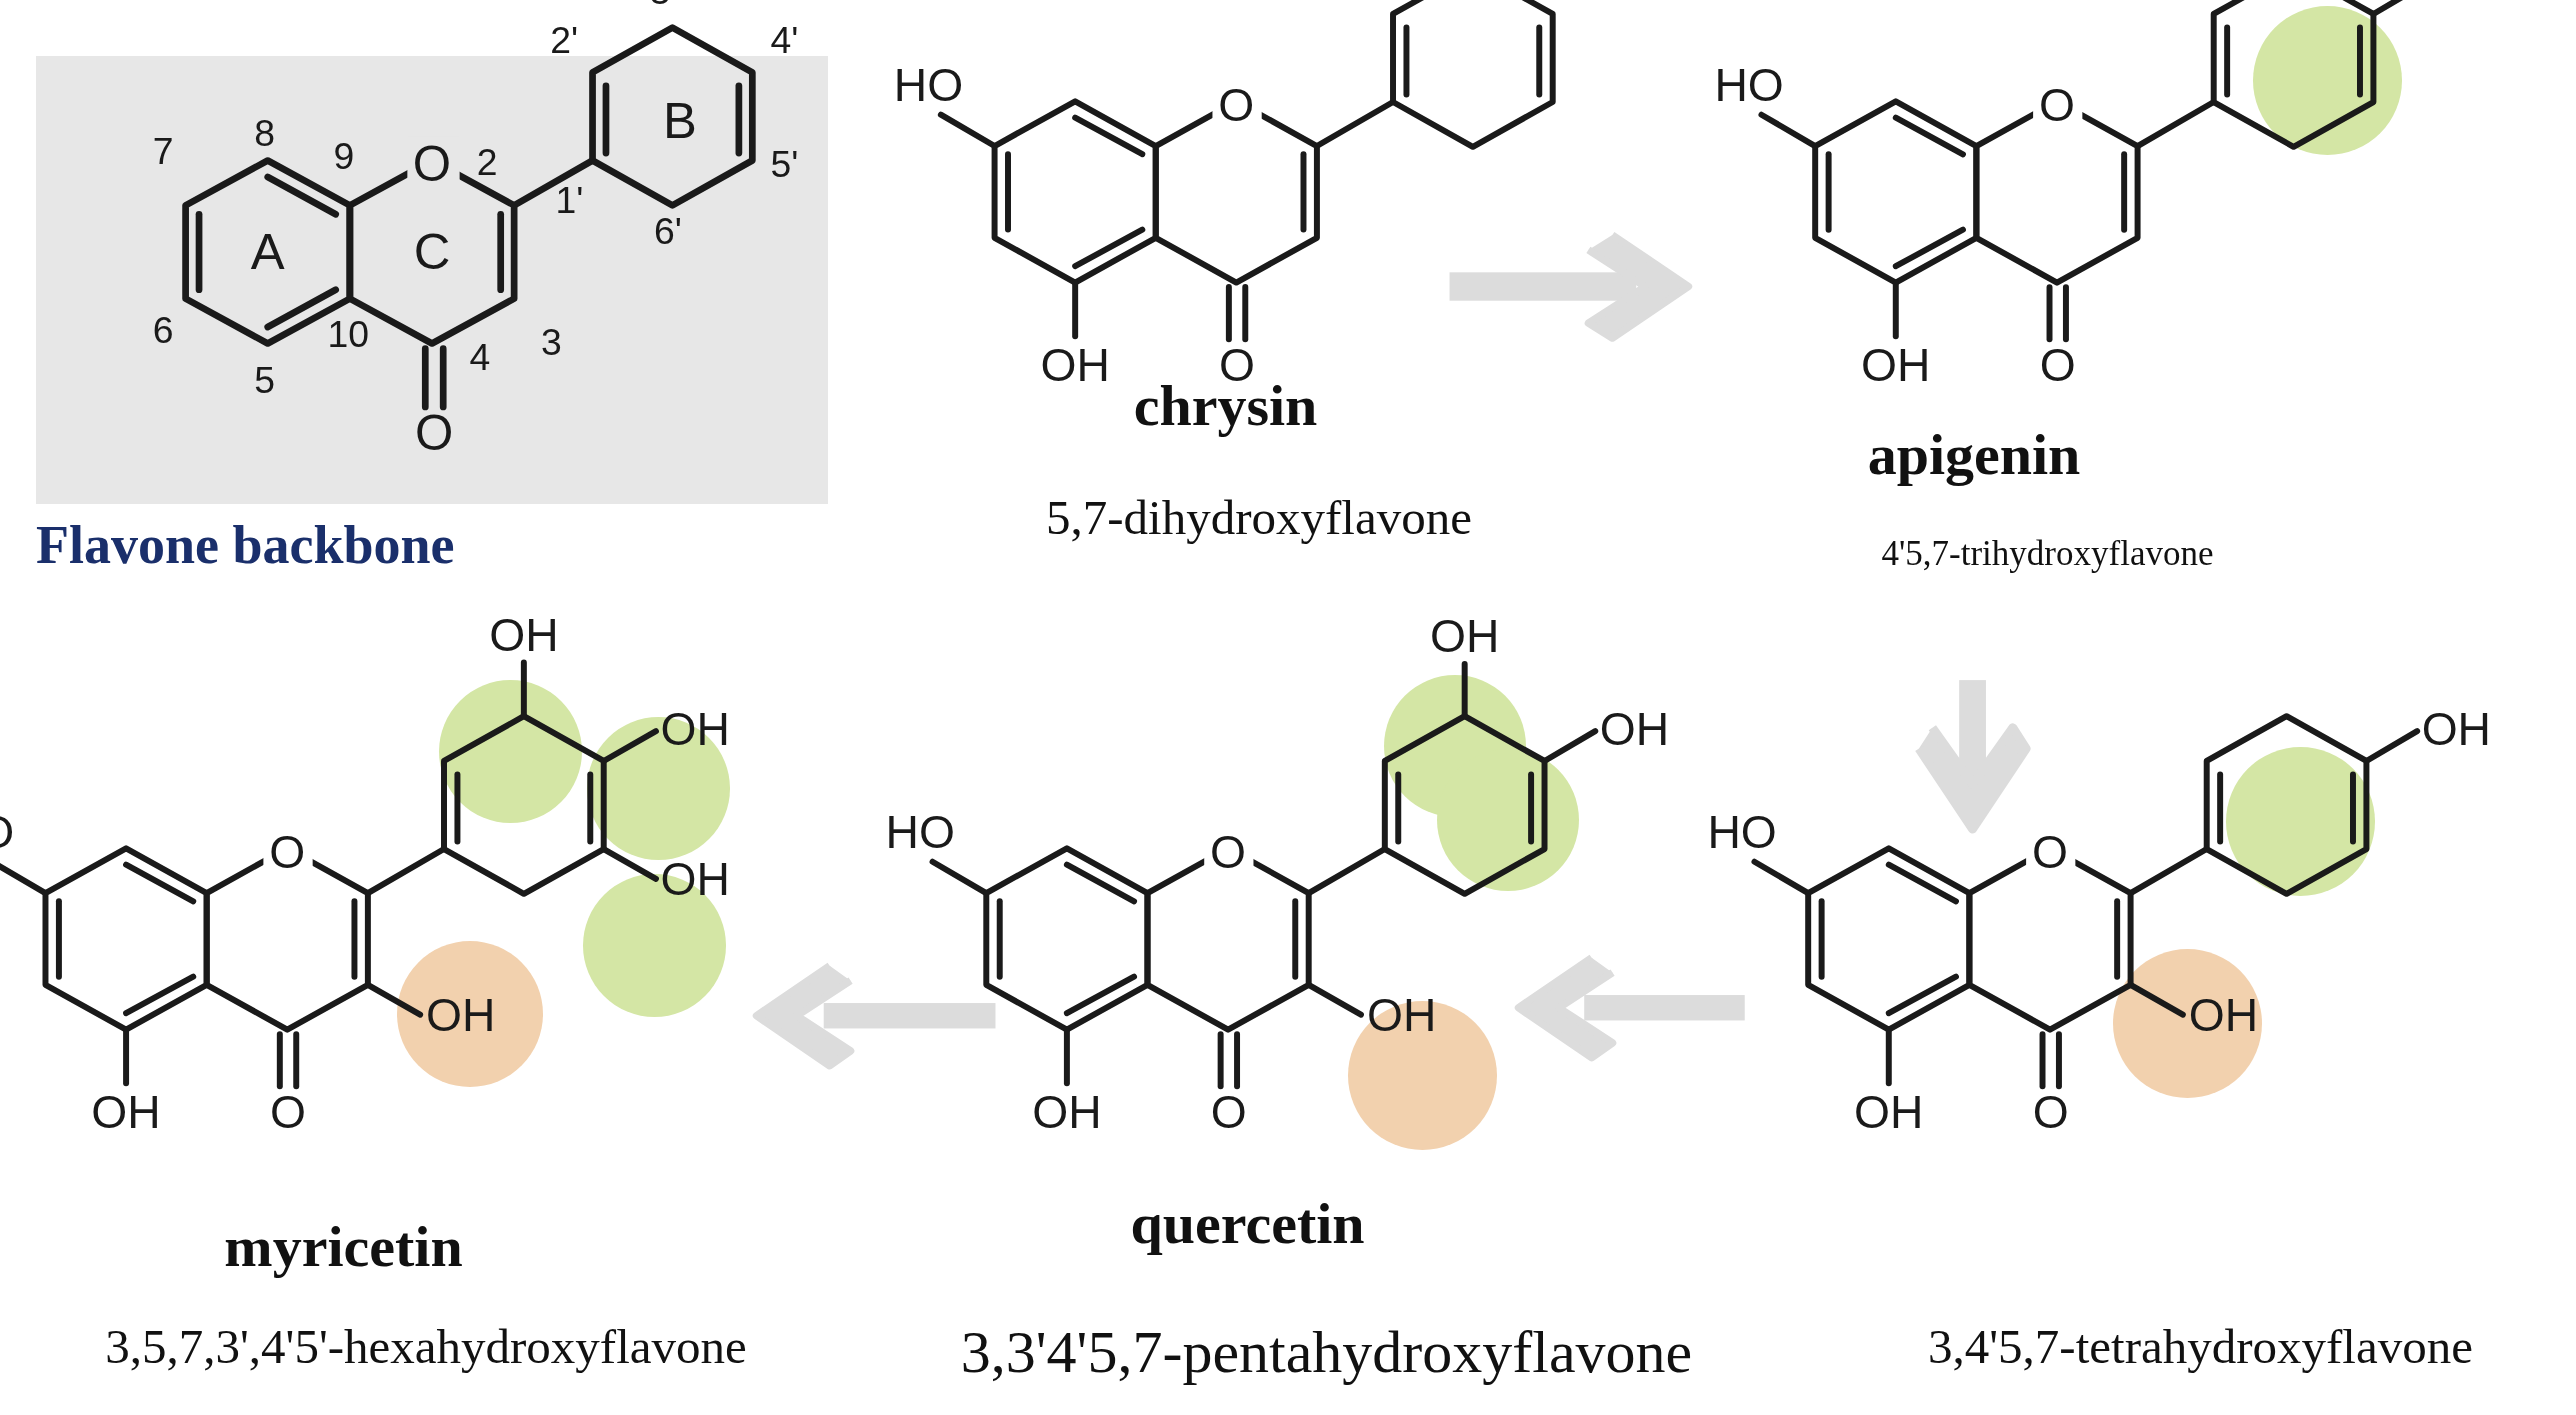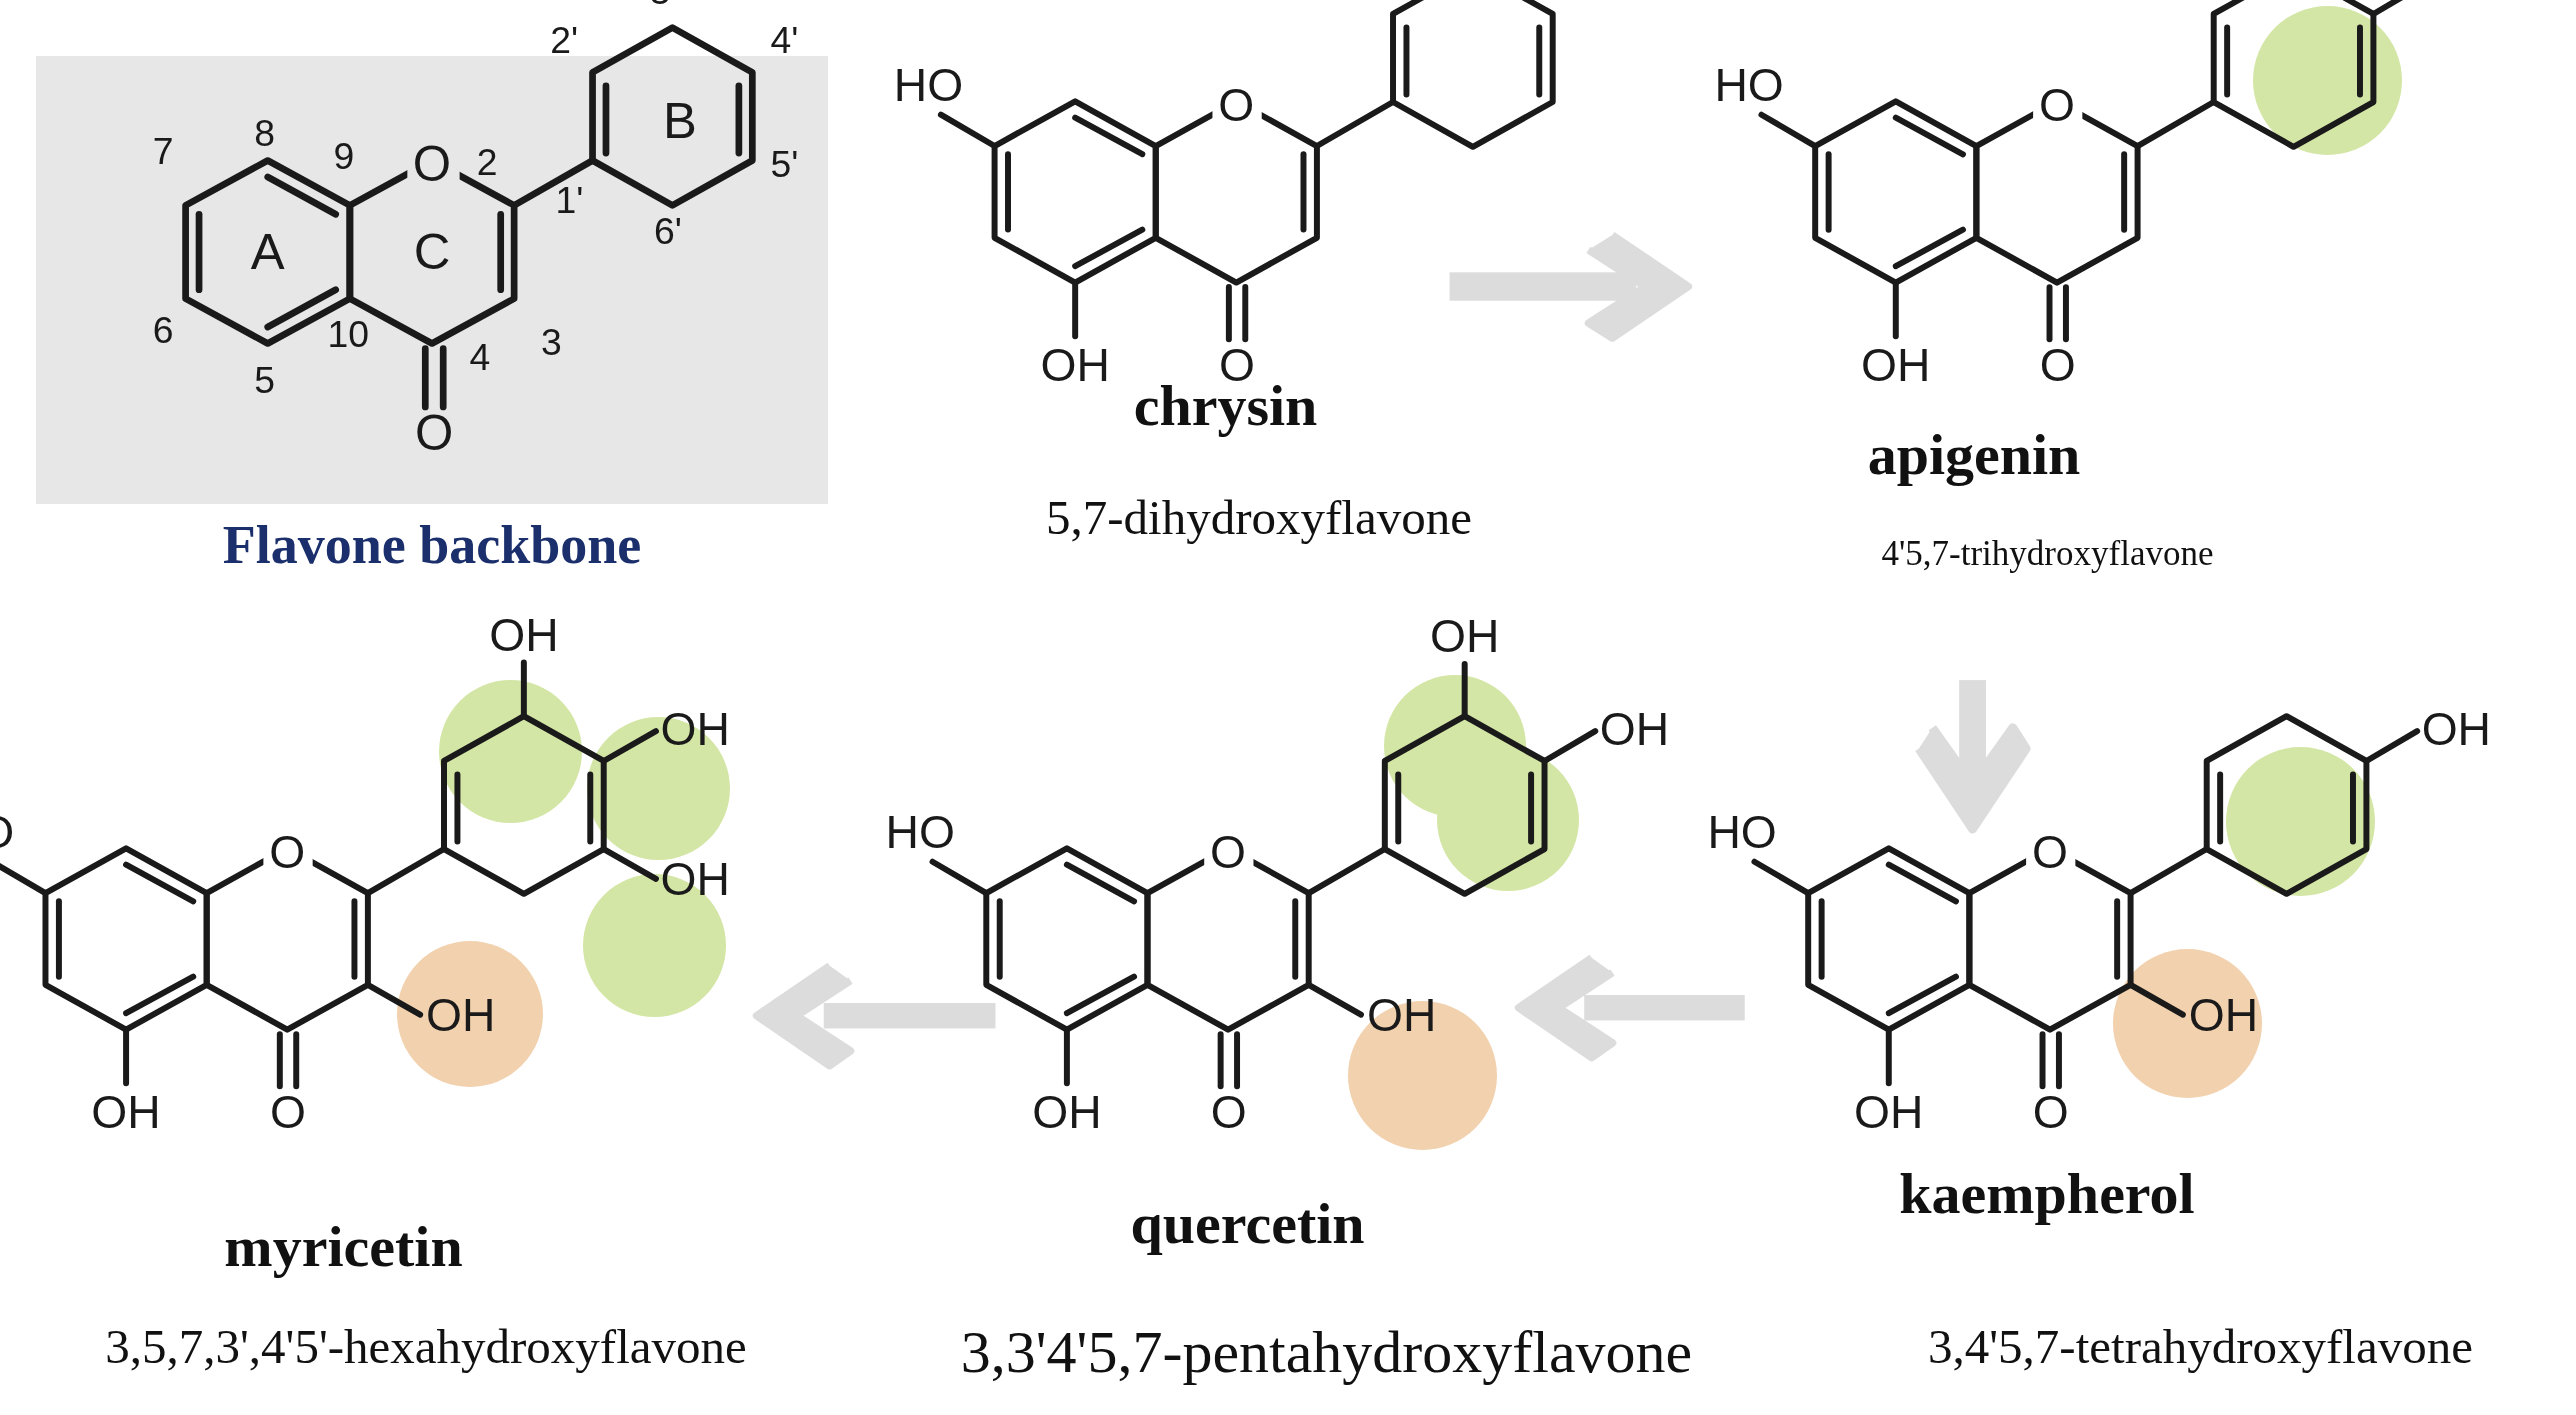--- a/index.html
+++ b/index.html
@@ -19,21 +19,21 @@
   
   .mol-name{
     font-weight:bold;color:#111111;white-space:nowrap;
     text-align:center;line-height:1;
   }
   .mol-formula{
     font-weight:normal;color:#111111;white-space:nowrap;
     text-align:center;line-height:1;
   }
   .backbone-title{
-    font-weight:bold;white-space:nowrap;text-align:center;line-height:1;
+    font-weight:bold;white-space:nowrap;line-height:1;
   }
 
   
   .blob{border-radius:50%;}
 
   svg{display:block;overflow:visible;}
   .bond{stroke:#1a1a1a;fill:none;stroke-linecap:round;stroke-linejoin:round;}
   .atom{font-family:"Liberation Sans","DejaVu Sans",sans-serif;fill:#1a1a1a;}
   .locant{font-family:"Liberation Sans","DejaVu Sans",sans-serif;fill:#1a1a1a;}
   .ringletter{font-family:"Liberation Sans","DejaVu Sans",sans-serif;fill:#1a1a1a;}
@@ -201,21 +201,20 @@
       <line class="bond" stroke-width="8" x1="562" y1="308" x2="632" y2="348"></line>
 
       <text class="atom" x="454" y="152" font-size="62" text-anchor="middle">O</text>
       <text class="atom" x="455" y="500" font-size="62" text-anchor="middle">O</text>
       <text class="atom" x="-5" y="125" font-size="62" text-anchor="start">HO</text>
       <text class="atom" x="238" y="500" font-size="62" text-anchor="middle">OH</text>
       <text class="atom" x="952" y="-14" font-size="62" text-anchor="start">OH</text>
       <text class="atom" x="640" y="370" font-size="62" text-anchor="start">OH</text>
     </svg>
   </div>
-  <div class="abs mol-name" style="left:1711px;top:1165px;width:672px;font-size:58px;">kaempherol</div>
   <div class="abs mol-formula" style="left:1823px;top:1322px;width:755px;font-size:49px;">3,4'5,7-tetrahydroxyflavone</div>
 
   <div class="abs" style="left:1517px;top:956px;width:224px;height:105px;">
     <svg width="224" height="105" viewBox="0 0 300 140">
       <rect class="arrow" x="90" y="52" width="215" height="34"></rect>
       <polyline class="arrow" points="100,2 2,69 100,136 128,116 56,69 128,22" stroke="#dcdcdc" stroke-width="10" stroke-linejoin="round"></polyline>
     </svg>
   </div>
 
   <div class="abs blob" style="left:1384px;top:675px;width:142px;height:142px;background:#d4e6a5;"></div>

